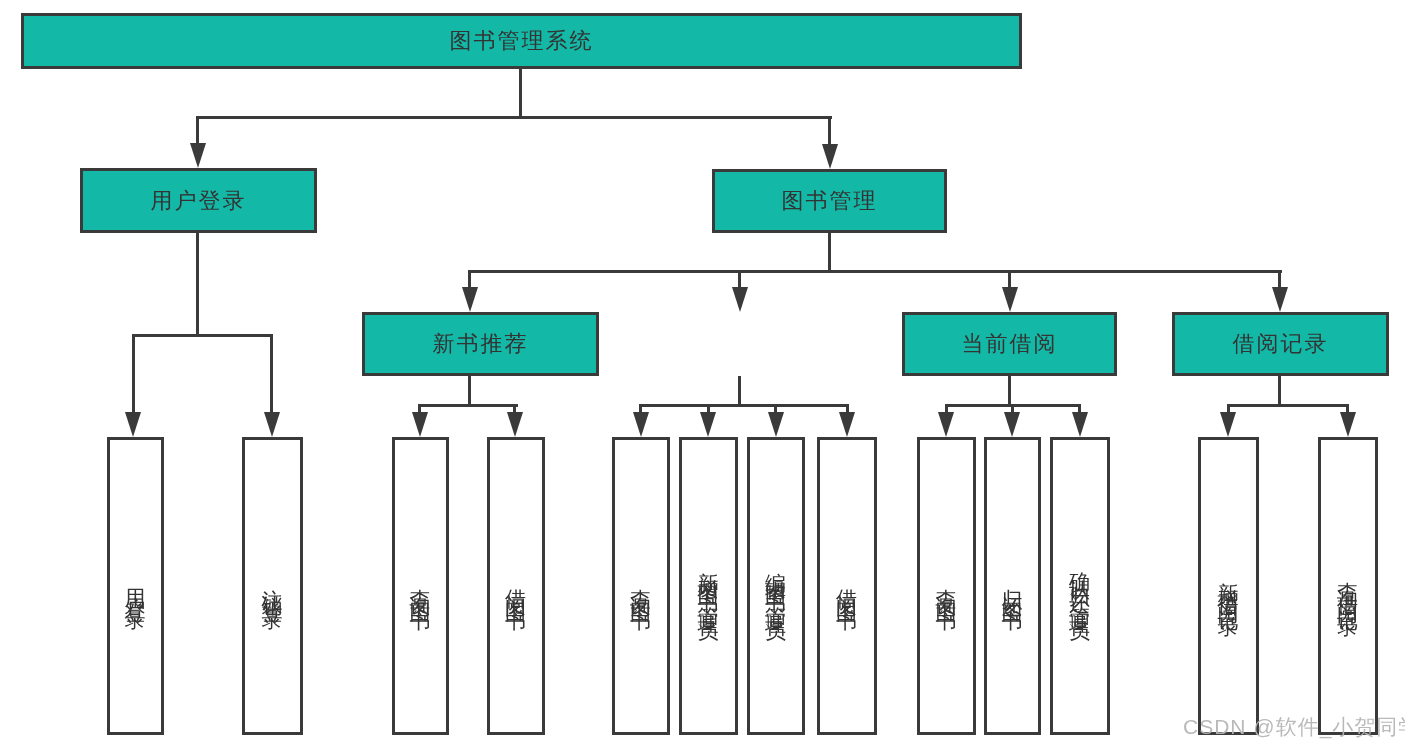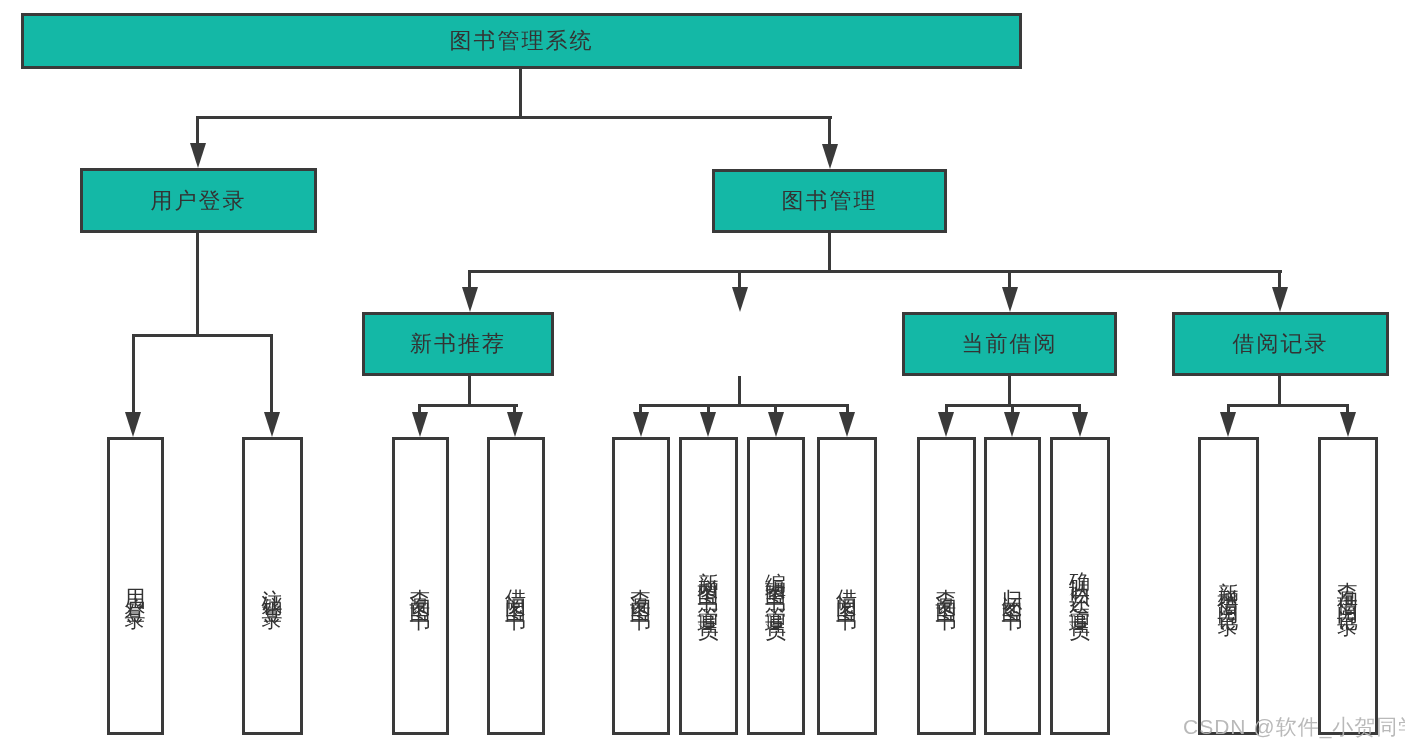--- a/index.html
+++ b/index.html
@@ -93,21 +93,21 @@
   <div class="hline" style="left:468px;top:270px;width:814px;"></div>
   <div class="vline" style="left:468px;top:270px;height:19px;"></div>
   <div class="arrow" style="left:462px;top:287px;"></div>
   <div class="vline" style="left:738px;top:270px;height:19px;"></div>
   <div class="arrow" style="left:732px;top:287px;"></div>
   <div class="vline" style="left:1008px;top:270px;height:19px;"></div>
   <div class="arrow" style="left:1002px;top:287px;"></div>
   <div class="vline" style="left:1278px;top:270px;height:19px;"></div>
   <div class="arrow" style="left:1272px;top:287px;"></div>
 
-  <div class="nodeh" style="left:362px;top:312px;width:192px;height:64px;">新书推荐</div>
+  <div class="nodeh" style="left:362px;top:312px;width:237px;height:64px;">新书推荐</div>
   <div class="nodeh" style="left:902px;top:312px;width:215px;height:64px;">当前借阅</div>
   <div class="nodeh" style="left:1172px;top:312px;width:217px;height:64px;">借阅记录</div>
 
   <div class="vline" style="left:468px;top:376px;height:30px;"></div>
   <div class="hline" style="left:418px;top:404px;width:100px;"></div>
   <div class="vline" style="left:418px;top:404px;height:10px;"></div>
   <div class="arrow" style="left:412px;top:412px;"></div>
   <div class="vline" style="left:513px;top:404px;height:10px;"></div>
   <div class="arrow" style="left:507px;top:412px;"></div>
 

